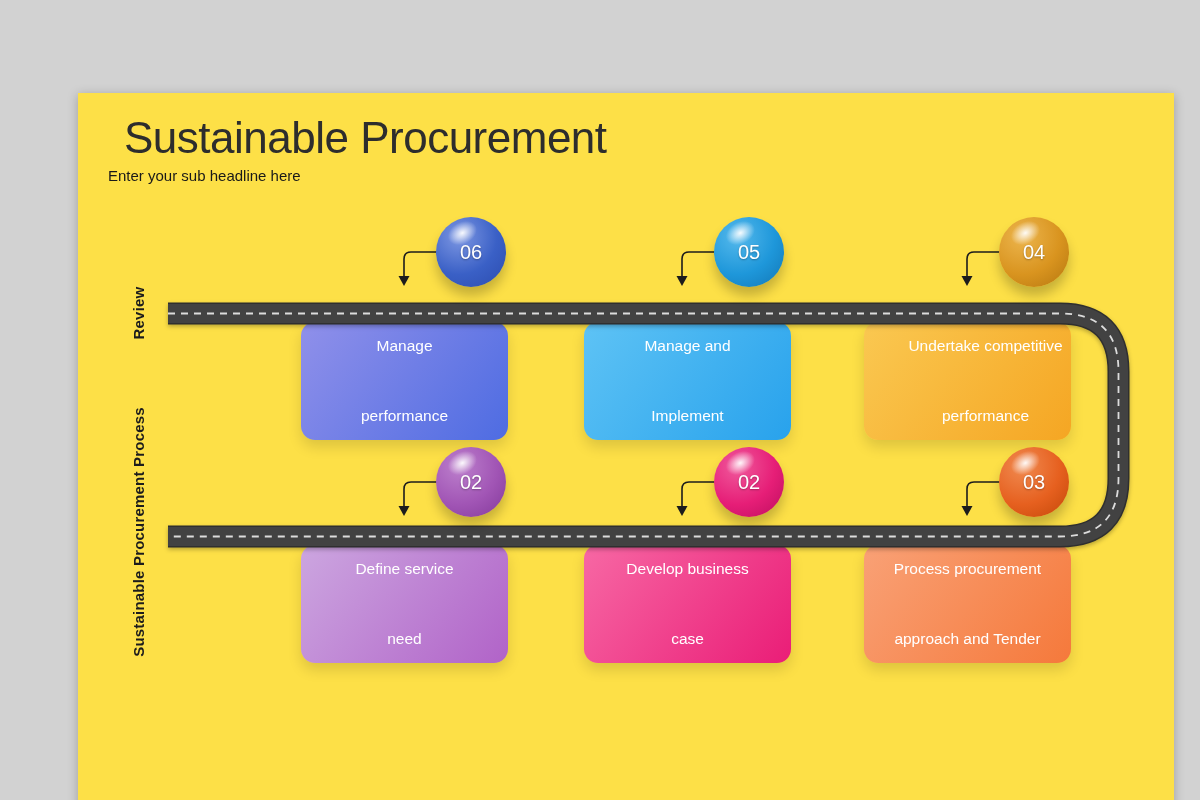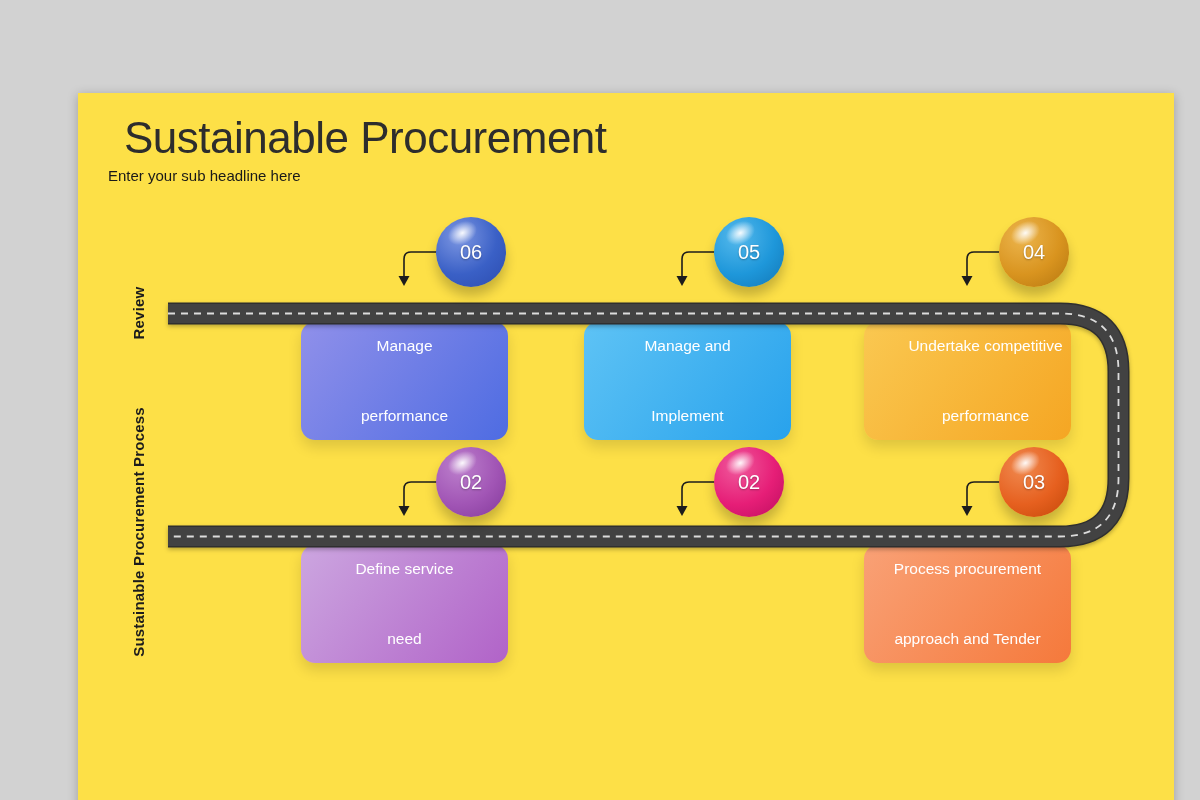--- a/index.html
+++ b/index.html
@@ -108,20 +108,24 @@
     <span>Implement</span>
   </div>
   <div class="card s4 row-top col-3">
     <span>Undertake competitive</span>
     <span>performance</span>
   </div>
   <div class="card s1 row-bottom col-1">
     <span>Define service</span>
     <span>need</span>
   </div>
+  <div class="card s2 row-bottom col-2">
+    <span>Develop business</span>
+    <span>case</span>
+  </div>
   <div class="card s3 row-bottom col-3">
     <span>Process procurement</span>
     <span>approach and Tender</span>
   </div>
 
   <svg class="road-svg" viewBox="0 0 1096 614" xmlns="http://www.w3.org/2000/svg">
     <g filter="drop-shadow(0 2px 2px rgba(0,0,0,0.28))">
       <path d="M 90 220.5 H 982 Q 1040.5 220.5 1040.5 278.5 V 385.5 Q 1040.5 443.5 982 443.5 H 90" fill="none" stroke="#2f2f2f" stroke-width="22" stroke-linecap="butt"></path>
       <path d="M 90 220.5 H 982 Q 1040.5 220.5 1040.5 278.5 V 385.5 Q 1040.5 443.5 982 443.5 H 90" fill="none" stroke="#424242" stroke-width="19" stroke-linecap="butt"></path>
       <path d="M 90 220.5 H 982 Q 1040.5 220.5 1040.5 278.5 V 385.5 Q 1040.5 443.5 982 443.5 H 90" fill="none" stroke="#dcdcdc" stroke-width="1.8" stroke-dasharray="7 6"></path>

